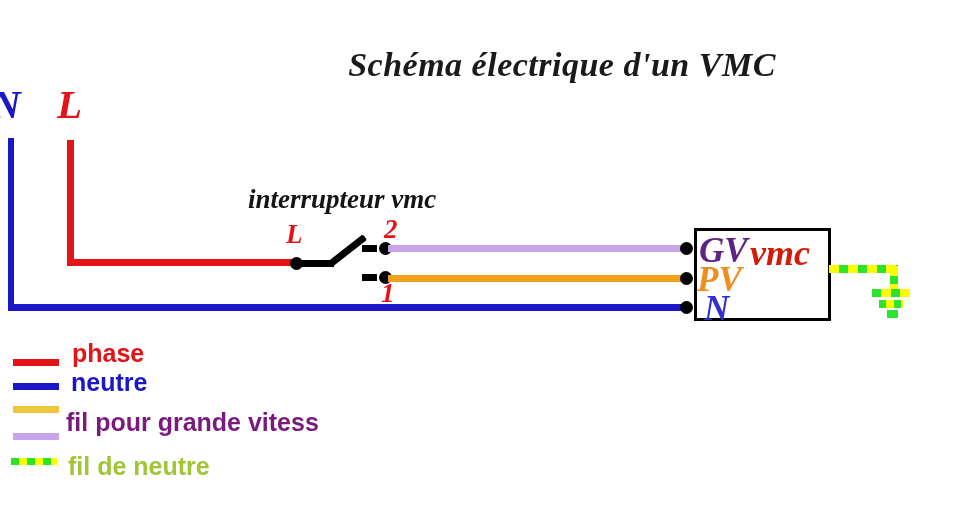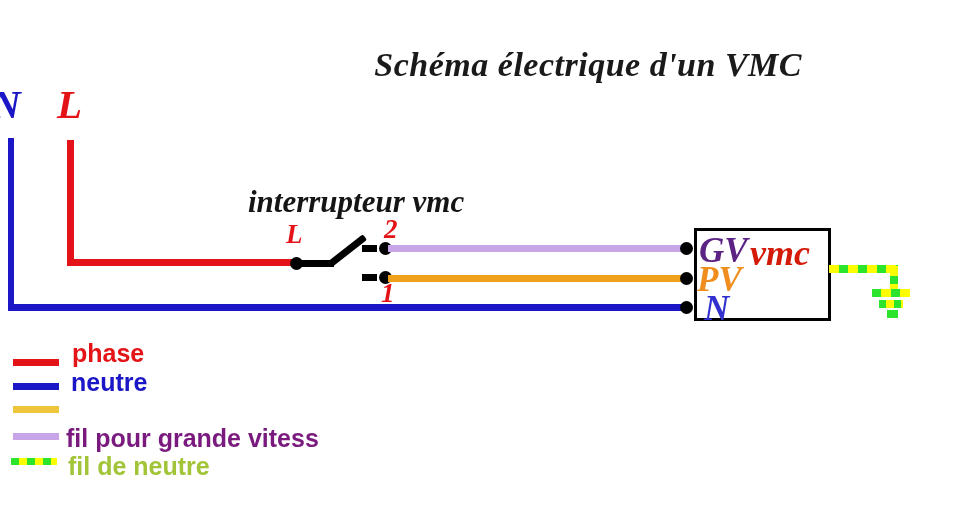--- a/index.html
+++ b/index.html
@@ -3,29 +3,29 @@
 <meta charset="utf-8">
 <style>
   html,body{margin:0;padding:0;background:#ffffff;}
   #canvas{
     position:relative;width:972px;height:520px;background:#ffffff;
     overflow:hidden;font-family:"Liberation Serif",serif;
   }
   .abs{position:absolute;}
   
   .title{
-    left:322px;top:46px;width:480px;text-align:right;
+    left:322px;top:46px;width:480px;text-align:center;
     font-size:34px;font-weight:bold;font-style:italic;color:#1a1a1a;
     letter-spacing:.5px;white-space:nowrap;
   }
   .src-label{font-size:41px;font-weight:bold;font-style:italic;line-height:1;}
   .lbl-n{left:-9px;top:84px;color:var(--neutre);}
   .lbl-l{left:57px;top:84px;color:var(--phase);}
   .sw-title{
-    left:248px;top:184px;font-size:31px;font-weight:bold;font-style:italic;
+    left:248px;top:184px;font-size:27px;font-weight:bold;font-style:italic;
     color:#151515;white-space:nowrap;
   }
   .sw-sub{font-size:27px;font-weight:bold;font-style:italic;color:var(--phase);line-height:1;}
   .sw-l{left:286px;top:221px;}
   .sw-2{left:384px;top:216px;}
   .sw-1{left:381px;top:280px;}
   
   .wire{background:#000;}
   .w-neutre{background:var(--neutre);}
   .w-phase{background:var(--phase);}
@@ -89,21 +89,21 @@
   .leg-sw{width:46px;height:7px;}
   .ls1{left:13px;top:359px;background:var(--phase);}
   .ls2{left:13px;top:383px;background:var(--neutre);}
   .ls3{left:13px;top:406px;background:var(--petite-swatch);}
   .ls4{left:13px;top:433px;background:var(--grande-wire);}
   .ls5{left:11px;top:458px;
     background:repeating-linear-gradient(90deg,var(--terre-green) 0 8px,var(--terre-yellow) 8px 16px);}
   .lt1{left:72px;top:341px;color:var(--phase);}
   .lt2{left:71px;top:370px;color:var(--neutre);}
   .lt3{left:68px;top:398px;color:var(--petite-wire);}
-  .lt4{left:66px;top:426px;color:var(--grande-text);}
+  .lt4{left:66px;top:410px;color:var(--grande-text);}
   .lt5{left:68px;top:454px;color:var(--terre-text);}
   
   .site{
     left:558px;top:443px;font-family:"Liberation Sans",sans-serif;
     font-weight:bold;font-size:26px;color:var(--link);white-space:nowrap;
   }
 </style>
 </head>
 <body>
 

